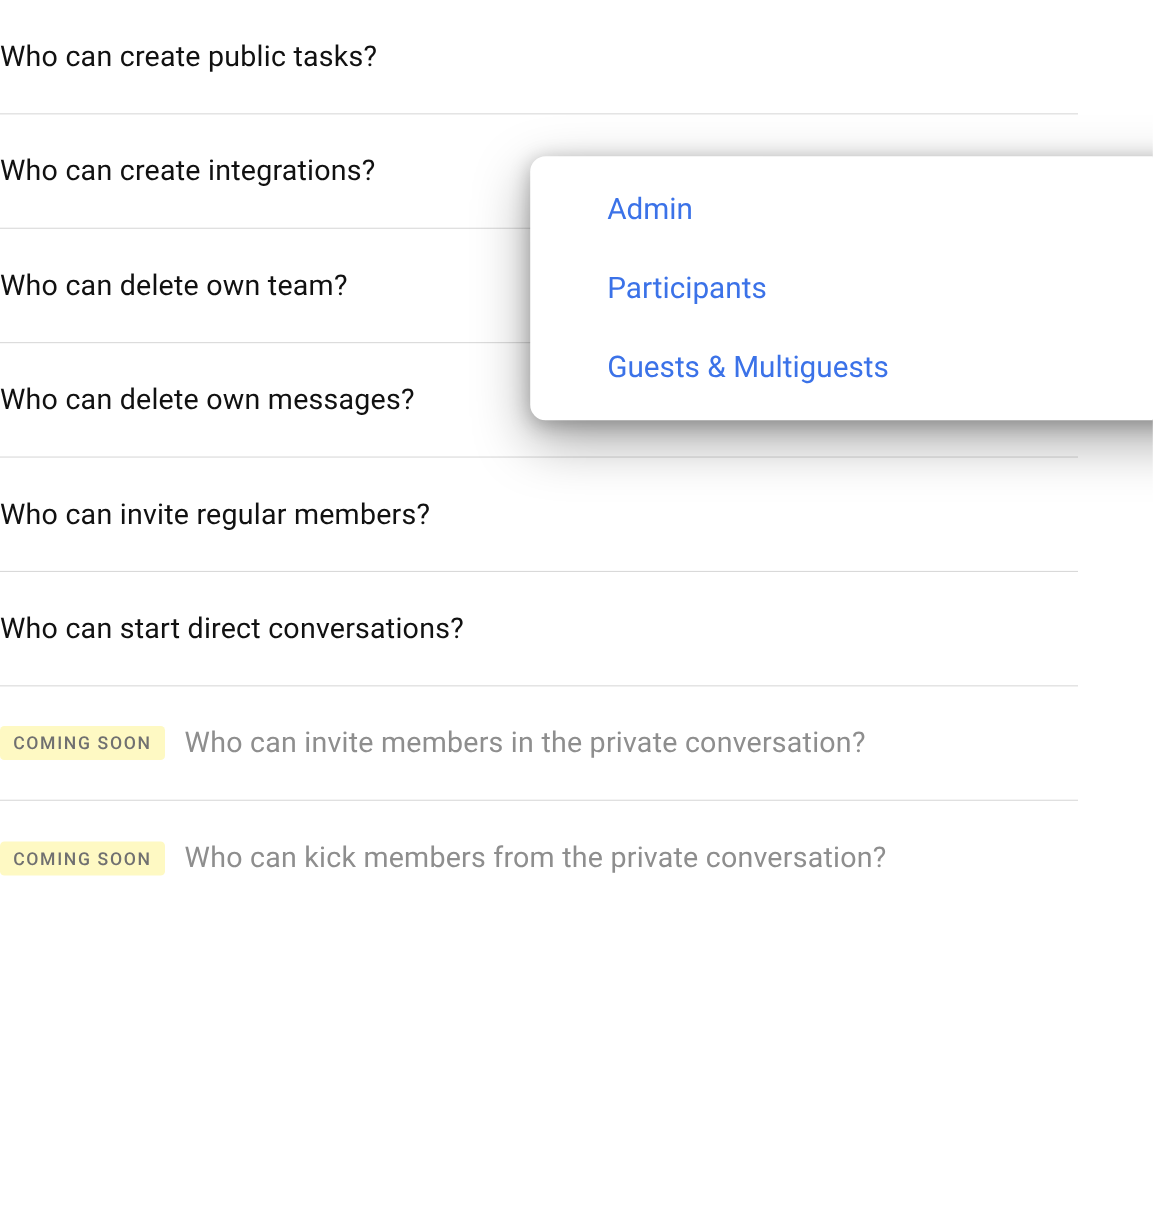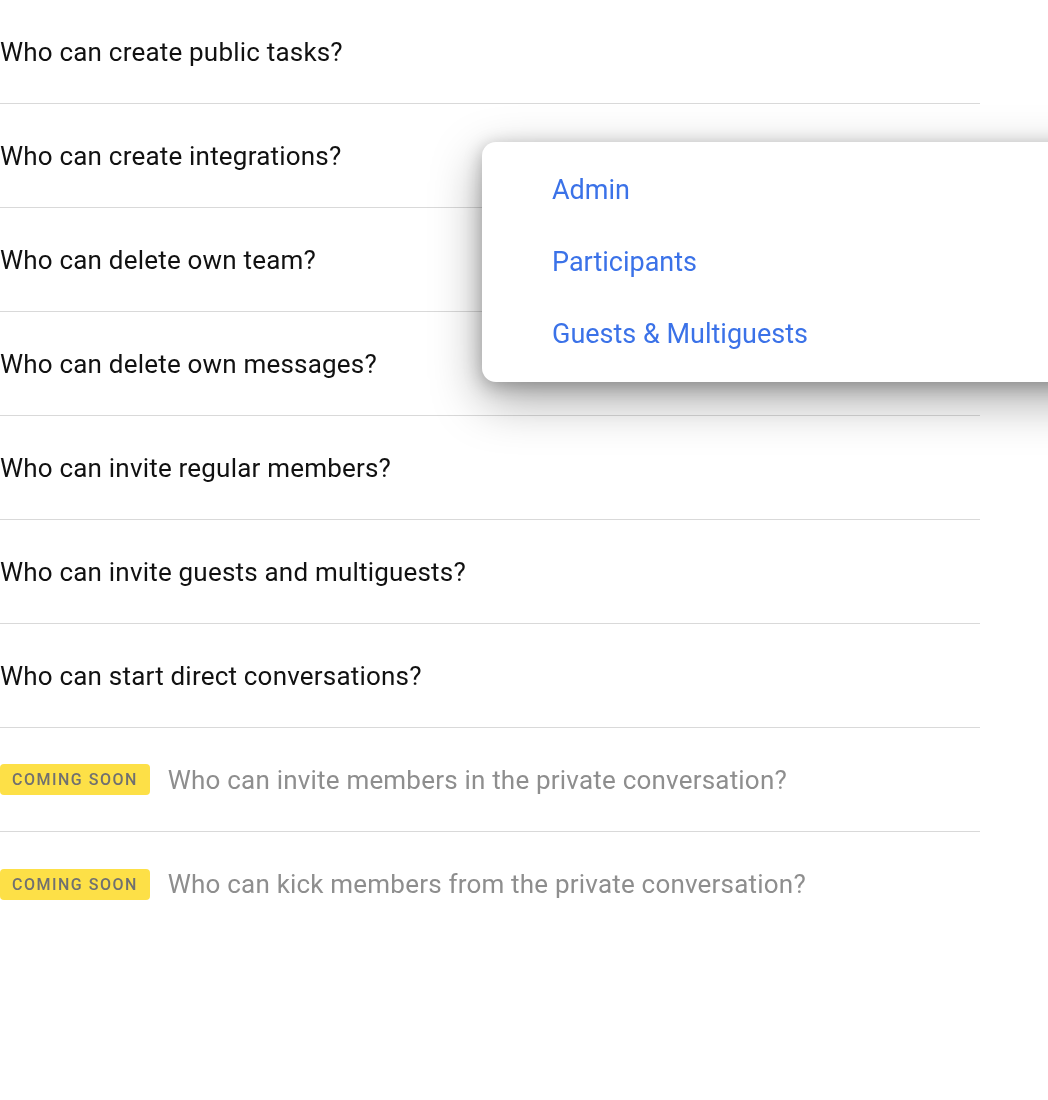--- a/index.html
+++ b/index.html
@@ -29,21 +29,21 @@
       letter-spacing: 0.2px;
       display: flex;
       align-items: center;
       gap: 18px;
     }
     .setting-row.disabled .setting-label-text {
       color: #8e8e8e;
     }
     .badge {
       display: inline-block;
-      background: #fde047;
+      background: #fef9c3;
       color: #707070;
       font-size: 16px;
       letter-spacing: 1.5px;
       padding: 6px 12px;
       border-radius: 4px;
       font-weight: 500;
     }
     .dropdown {
       position: absolute;
       top: 142px;
@@ -103,25 +103,20 @@
       <span class="setting-label-text">Who can delete own messages?</span>
     </div>
   </div>
 
   <div class="setting-row">
     <div class="setting-label">
       <span class="setting-label-text">Who can invite regular members?</span>
     </div>
   </div>
 
-  <div class="setting-row">
-    <div class="setting-label">
-      <span class="setting-label-text">Who can invite guests and multiguests?</span>
-    </div>
-  </div>
 
   <div class="setting-row">
     <div class="setting-label">
       <span class="setting-label-text">Who can start direct conversations?</span>
     </div>
   </div>
 
 
   <div class="setting-row disabled">
     <div class="setting-label">

